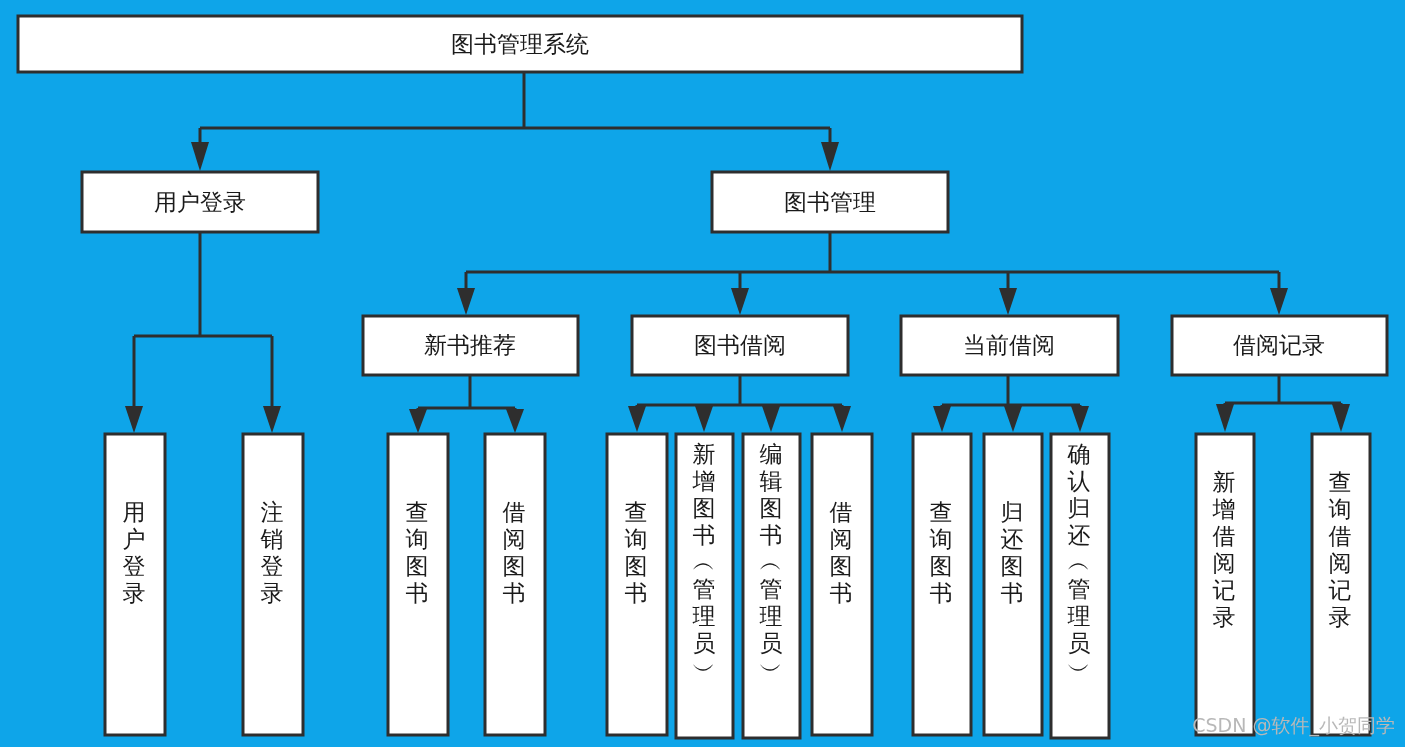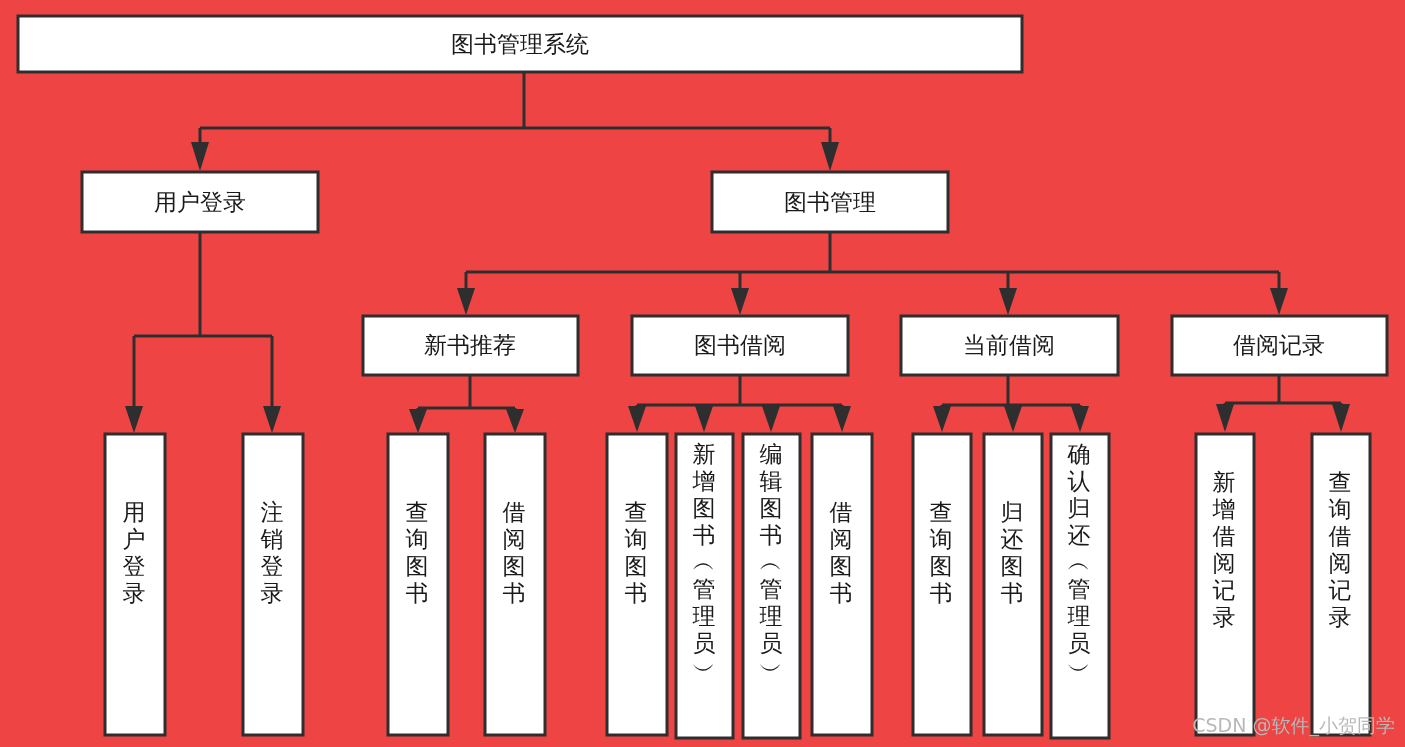--- a/index.html
+++ b/index.html
@@ -10,21 +10,21 @@
   body {
     width: 1405px;
     height: 747px;
     font-family: "DejaVu Sans", "Liberation Sans", sans-serif;
     overflow: hidden;
   }
   #diagram-root {
     position: relative;
     width: 1405px;
     height: 747px;
-    background: #ef4444;
+    background: #0ea5e9;
     text-decoration: underline;
   }
   svg.diagram-canvas {
     position: absolute;
     top: 0;
     left: 0;
     width: 1405px;
     height: 747px;
   }
   .node-box {

